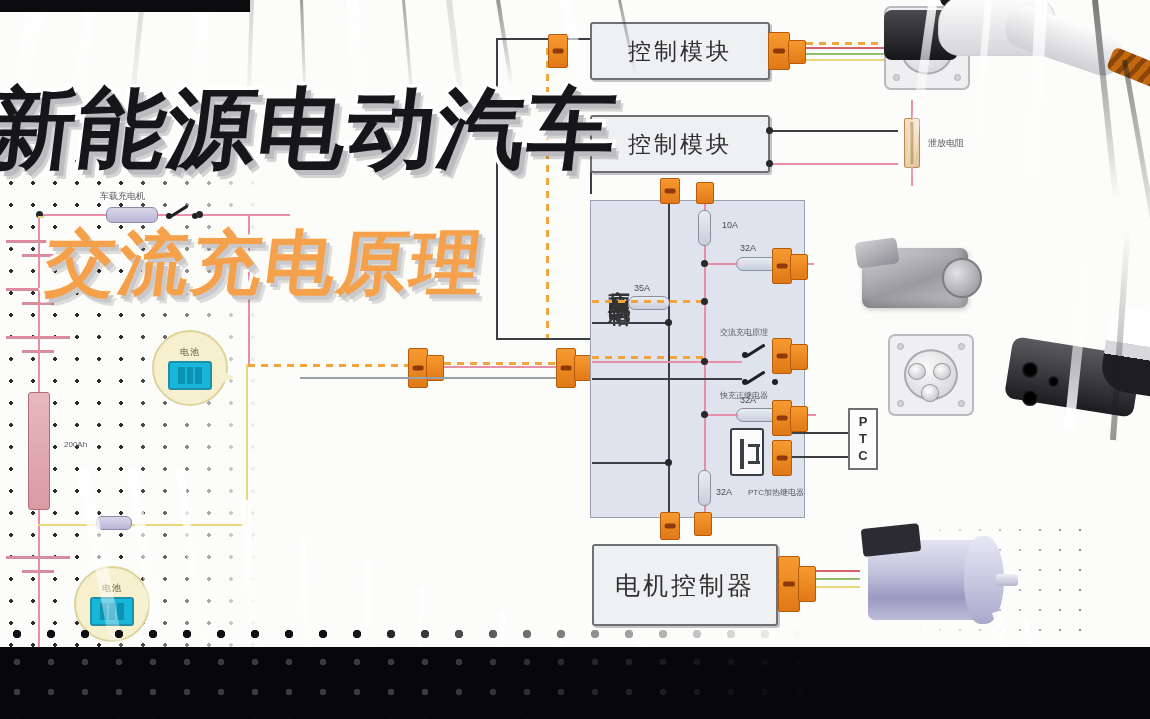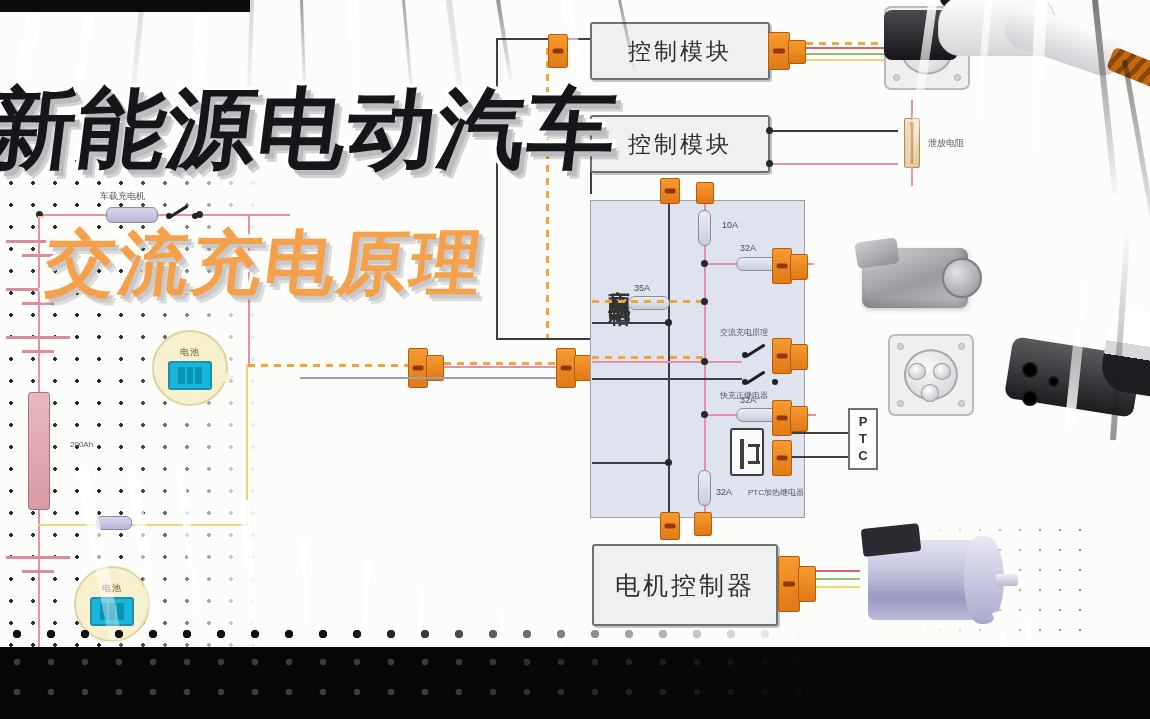--- a/index.html
+++ b/index.html
@@ -295,21 +295,21 @@
       <div class="batt-cell" style="left:6px; top:336px; width:64px; height:30px;">
         <div class="lng" style="left:0; top:0; width:64px;"></div>
         <div class="shrt" style="left:16px; top:14px; width:32px;"></div>
       </div>
       <div class="batt-cell" style="left:6px; top:556px; width:64px; height:30px;">
         <div class="lng" style="left:0; top:0; width:64px;"></div>
         <div class="shrt" style="left:16px; top:14px; width:32px;"></div>
       </div>
 
       <div class="bigres" style="left:28px; top:392px; height:118px;"></div>
-      <div class="tiny-label" style="left:70px; top:440px;">200Ah</div>
+      <div class="tiny-label" style="left:64px; top:440px;">200Ah</div>
     </div>
 
     <div>
       <div class="wire w-h w-pink" style="left:38px; top:214px; width:252px;"></div>
       <div class="precharge-res" style="left:106px; top:207px; width:52px; height:16px;"></div>
       <div class="tiny-label" style="left:100px; top:190px; font-size:9px;">车载充电机</div>
       <div class="relay-sw" style="left:166px; top:200px; width:30px; height:22px;">
         <div class="bar" style="left:3px; top:16px;"></div>
         <div class="dotA" style="left:0px; top:13px;"></div>
         <div class="dotB" style="left:26px; top:13px;"></div>

